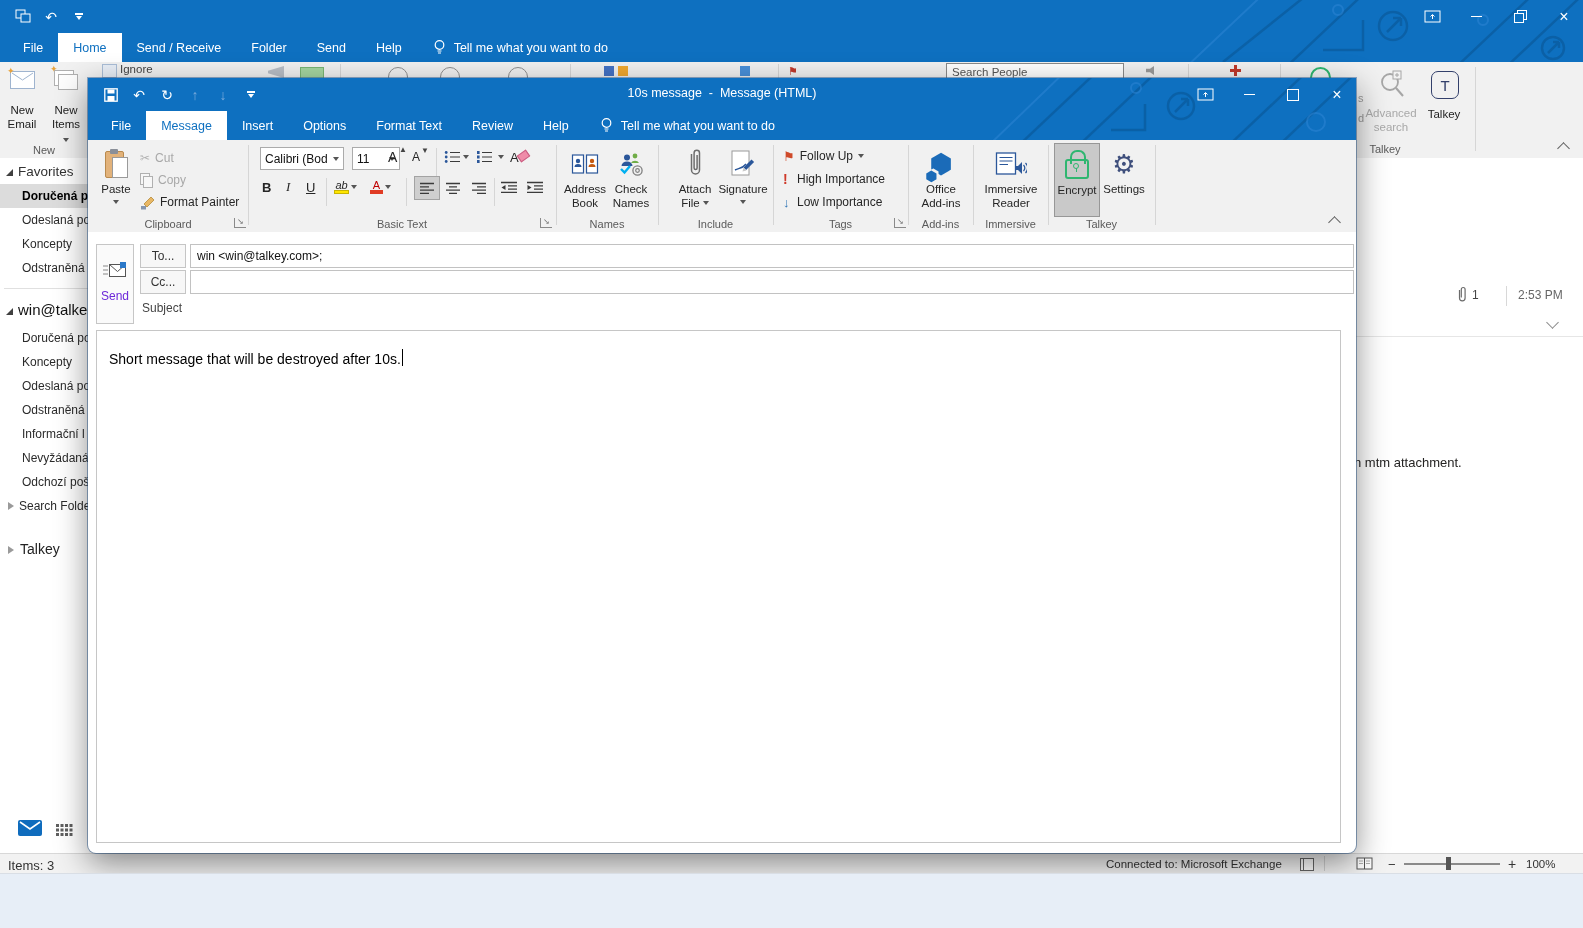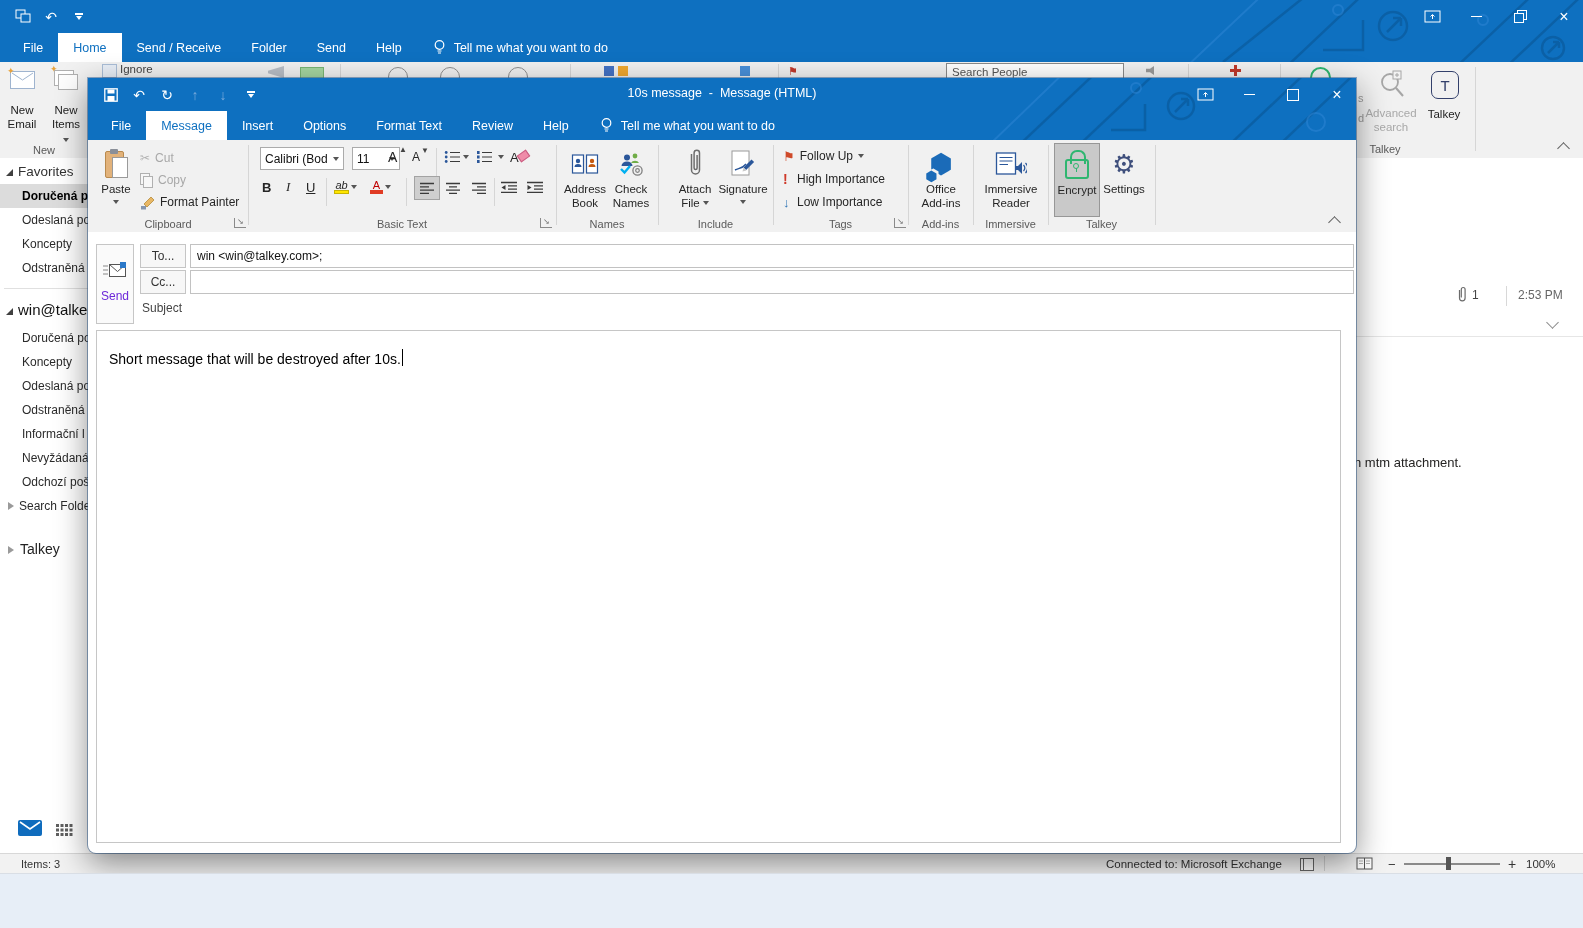--- a/index.html
+++ b/index.html
@@ -695,21 +695,21 @@
     <div class="fld" style="left:102px;top:38px;width:1150px"></div>
     <span class="abs" style="left:54px;top:69px;font-size:12px;color:#444">Subject</span>
   </div>
 
   <div class="abs" style="left:8px;top:252px;width:1245px;height:513px;border:1px solid #c6c6c6;background:#fff;box-sizing:border-box;padding:16px 12px;font-size:14px;color:#000">
     <span>Short message that will be destroyed after 10s.</span><span class="abs" style="width:1px;height:17px;background:#000;margin-left:1px;display:inline-block;position:relative;top:2px"></span>
   </div>
 </div>
 
 <div class="abs" style="left:0;top:853px;width:1583px;height:20px;background:#f2f2f2;border-top:1px solid #d8d8d8;box-sizing:border-box;z-index:3">
-  <span class="abs" style="left:21px;top:4px;font-size:11px;color:#333">Items: 3</span>
+  <span class="abs" style="left:8px;top:4px;font-size:13px;color:#333">Items: 3</span>
   <span class="abs" style="left:967px;top:20px;font-size:11.5px;color:#333">All folders are up to date.</span>
   <span class="abs" style="left:1106px;top:4px;font-size:11.5px;color:#333">Connected to: Microsoft Exchange</span>
   <span class="abs" style="left:1300px;top:4px;width:12px;height:11px;border:1px solid #666;background:#fff">
     <span class="abs" style="left:2px;top:0;width:1px;height:11px;background:#666"></span>
   </span>
   <span class="abs" style="left:1324px;top:2px;width:1px;height:15px;background:#d0d0d0"></span>
   <svg class="abs" style="left:1356px;top:3px" width="17" height="13">
     <rect x="1" y="1" width="15" height="11" fill="#fff" stroke="#555"></rect>
       <line x1="8.5" y1="1" x2="8.5" y2="12" stroke="#555"></line>
     <g stroke="#999" stroke-width="0.8">

